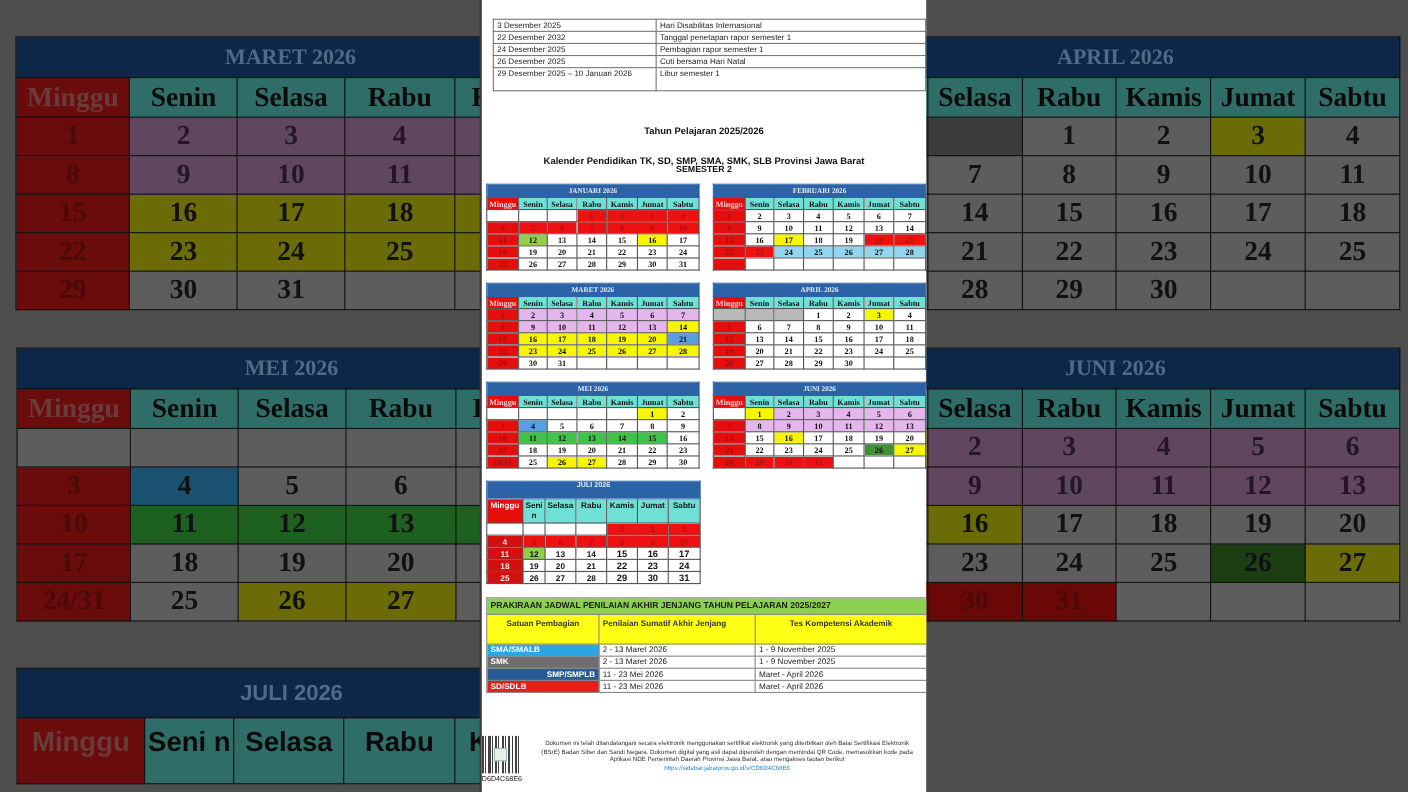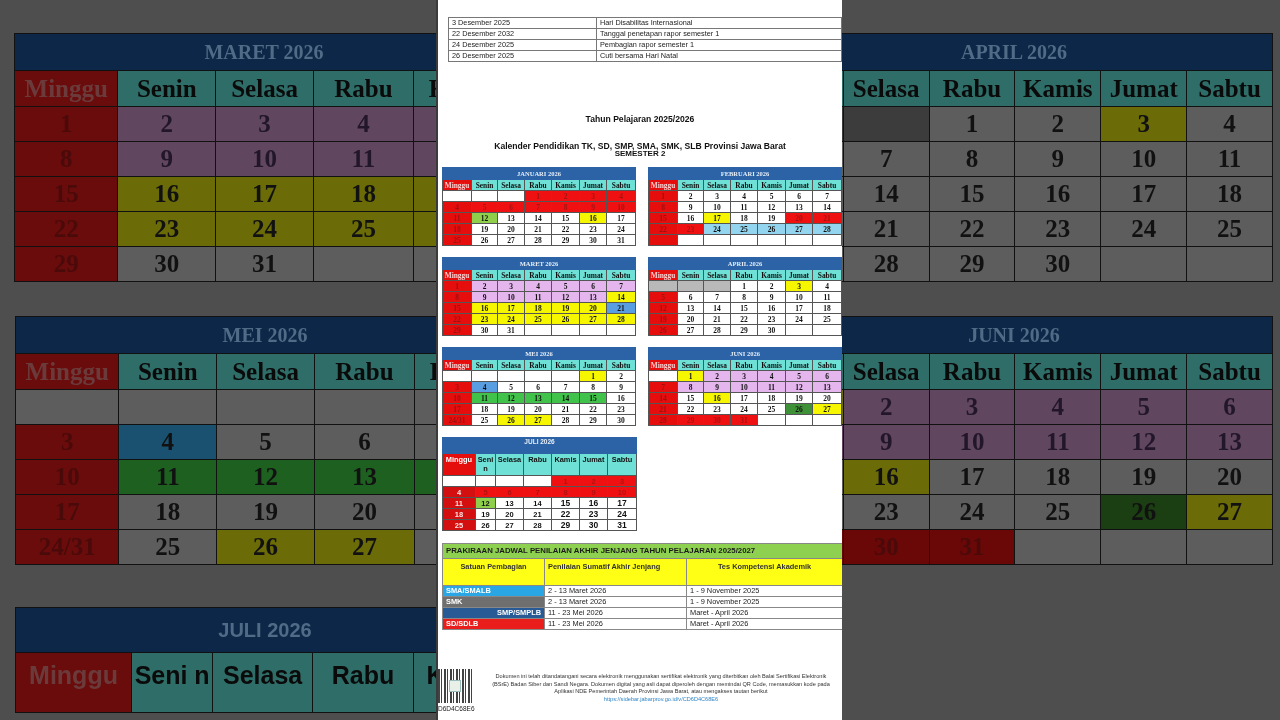--- a/index.html
+++ b/index.html
@@ -334,20 +334,24 @@
             <td>Tanggal penetapan rapor semester 1</td>
           </tr>
       <tr>
             <td class="c1">24 Desember 2025</td>
             <td>Pembagian rapor semester 1</td>
           </tr>
       <tr>
             <td class="c1">26 Desember 2025</td>
             <td>Cuti bersama Hari Natal</td>
           </tr>
+      <tr>
+            <td class="c1" style="height:21px;">29 Desember 2025 – 10 Januari 2026</td>
+            <td>Libur semester 1</td>
+          </tr>
     </tbody>
       </table>
 
     <div class="doc-title t1">Kalender Pendidikan TK, SD, SMP, SMA, SMK, SLB Provinsi Jawa Barat</div>
     <div class="doc-title t2">Tahun Pelajaran 2025/2026</div>
     <div class="sem">SEMESTER 2</div>
 
     <table class="cal" style="left:4px; top:167px; width:193px;">
       <colgroup>
           <col style="width:29px">

